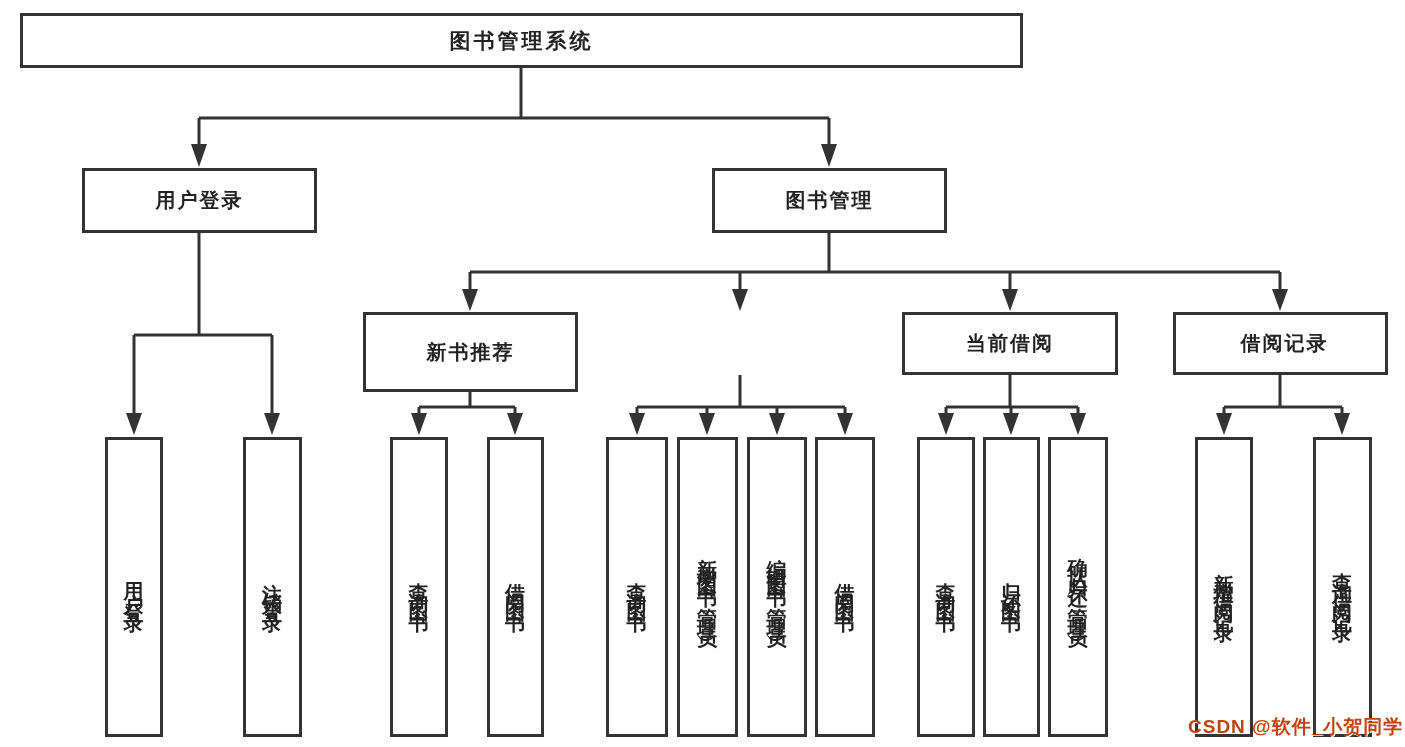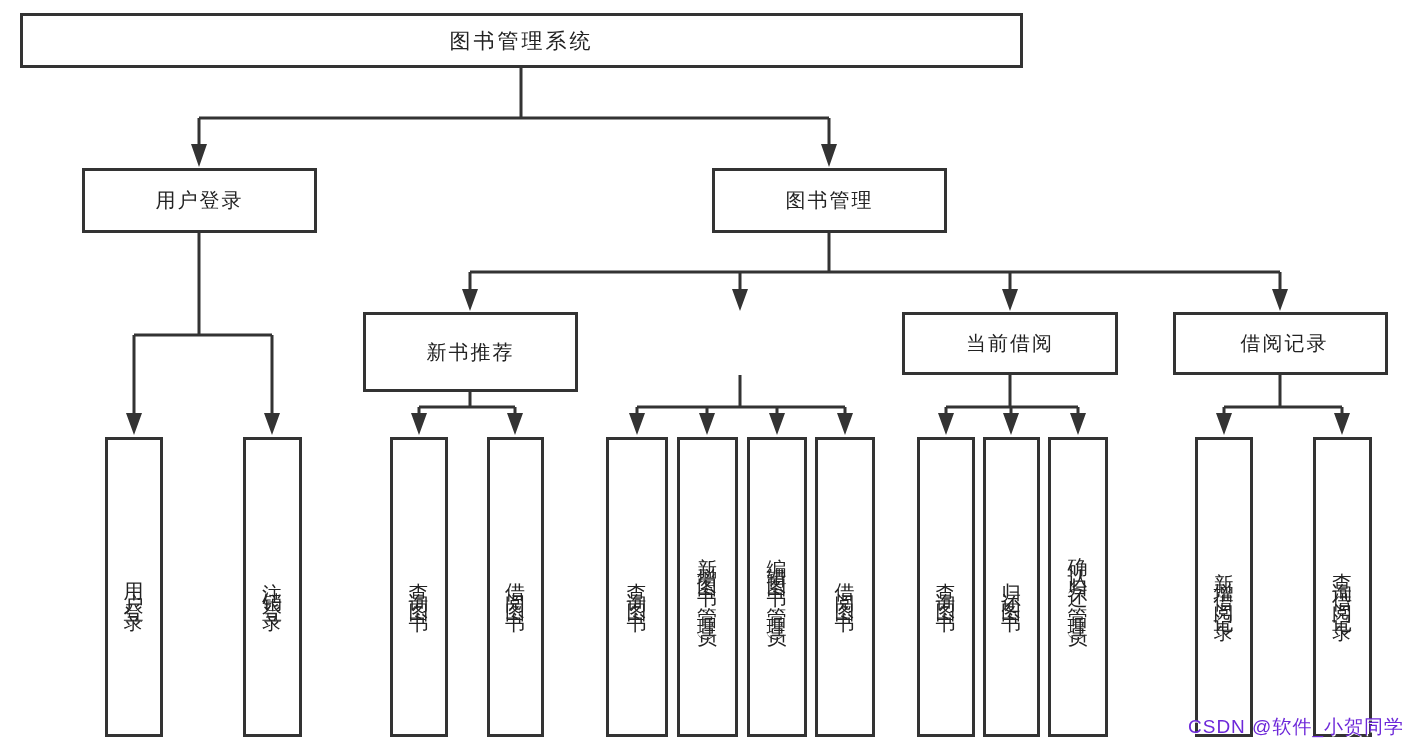--- a/index.html
+++ b/index.html
@@ -3,20 +3,21 @@
 <meta charset="utf-8">
 <style>
   html, body { margin: 0; padding: 0; background: #ffffff; }
   body { width: 1405px; height: 747px; font-family: "Liberation Sans", sans-serif; }
   .stage {
     position: relative;
     width: 1405px;
     height: 747px;
     background: #ffffff;
     overflow: hidden;
+    font-weight: bold;
   }
   .wires {
     position: absolute;
     left: 0; top: 0;
     width: 1405px; height: 747px;
     pointer-events: none;
   }
   .node {
     position: absolute;
     box-sizing: border-box;
@@ -36,21 +37,21 @@
     line-height: 1;
     letter-spacing: 10px;
     color: #222222;
     white-space: nowrap;
   }
   .watermark {
     position: absolute;
     left: 1188px;
     top: 714px;
     font-size: 19px;
-    color: #6d28d9;
+    color: #c2410c;
     letter-spacing: 1px;
     white-space: nowrap;
     text-shadow: 1px 1px 0 #ffffff;
   }
 </style>
 </head>
 <body>
 
 <div class="stage">
 

